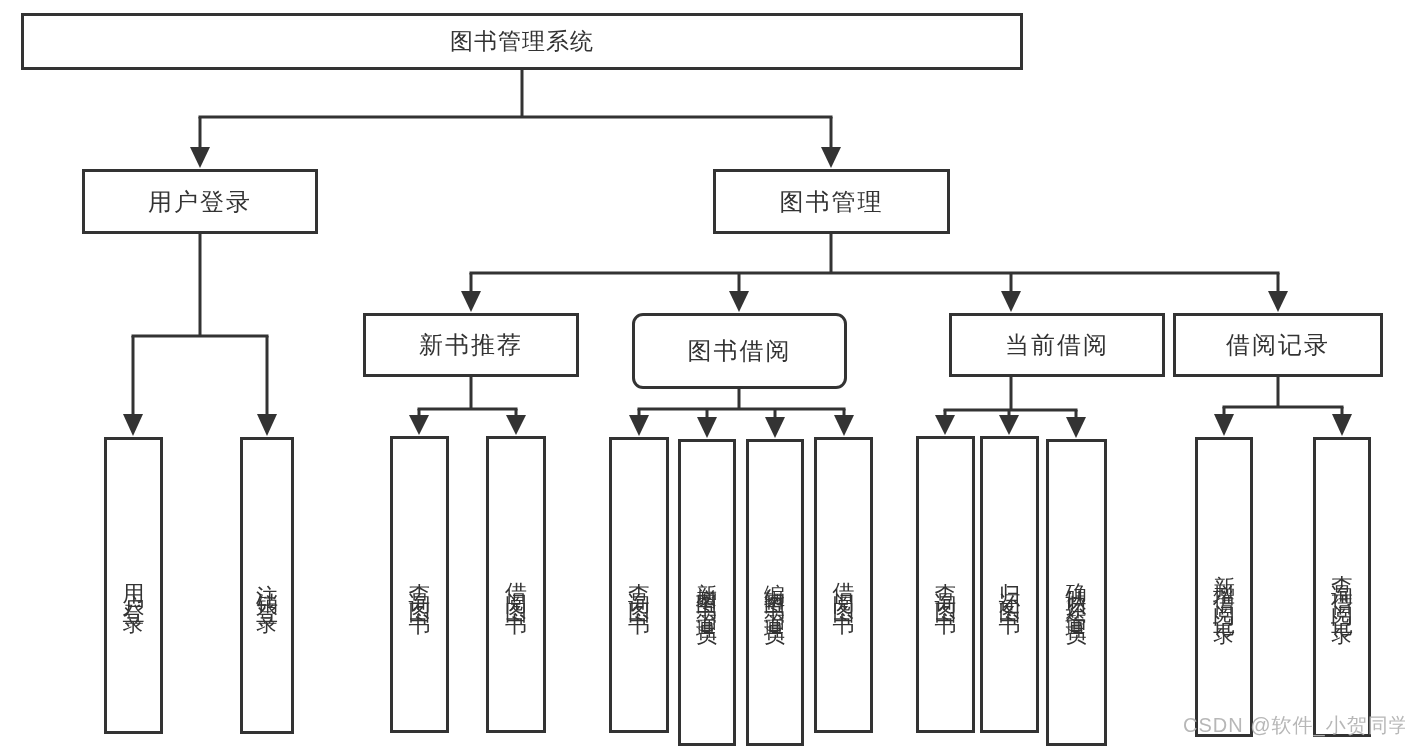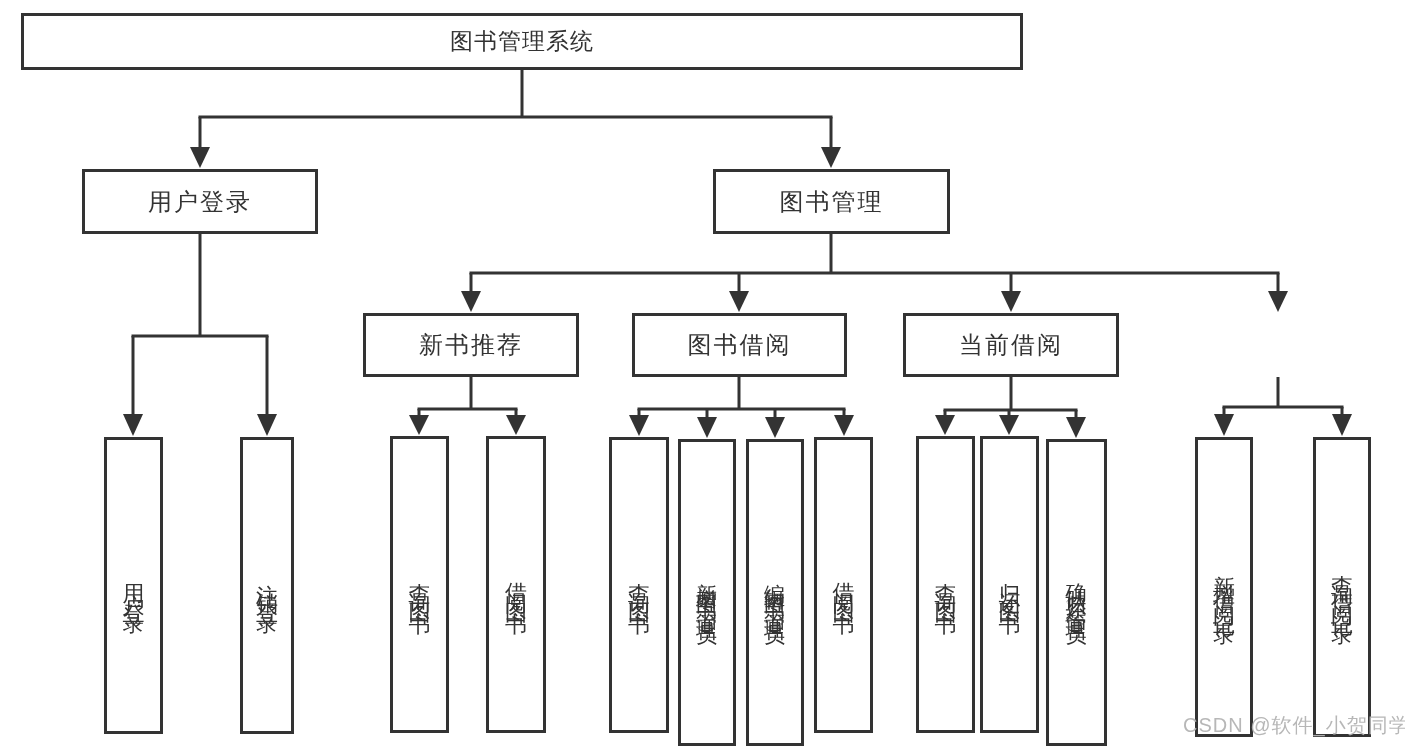--- a/index.html
+++ b/index.html
@@ -102,22 +102,23 @@
       <polygon points="1332,414 1352,414 1342,436" stroke="none"></polygon>
     </g>
   </svg>
 
   <div class="node hbox title-box" style="left:21px;top:13px;width:1002px;height:57px;">图书管理系统</div>
 
   <div class="node hbox" style="left:82px;top:169px;width:236px;height:65px;">用户登录</div>
   <div class="node hbox" style="left:363px;top:313px;width:216px;height:64px;">新书推荐</div>
 
   <div class="node hbox" style="left:713px;top:169px;width:237px;height:65px;">图书管理</div>
-  <div class="node hbox" style="left:632px;top:313px;width:215px;height:64px;">图书借阅</div>
-  <div class="node hbox" style="left:903px;top:313px;width:216px;height:64px;">当前借阅</div>
+  <div class="node hbox" style="left:632px;top:313px;width:215px;height:76px;border-radius:11px;">图书借阅</div>
+  <div class="node hbox" style="left:949px;top:313px;width:216px;height:64px;">当前借阅</div>
+  <div class="node hbox" style="left:1173px;top:313px;width:210px;height:64px;">借阅记录</div>
 
   <div class="node vbox" style="left:104px;top:437px;width:59px;height:297px;">用户登录</div>
   <div class="node vbox" style="left:240px;top:437px;width:54px;height:297px;">注销登录</div>
 
   <div class="node vbox" style="left:390px;top:436px;width:59px;height:297px;">查询图书</div>
   <div class="node vbox" style="left:486px;top:436px;width:60px;height:297px;">借阅图书</div>
 
   <div class="node vbox" style="left:609px;top:437px;width:60px;height:296px;">查询图书</div>
   <div class="node vbox long" style="left:678px;top:439px;width:58px;height:307px;">新增图书（管理员）</div>
   <div class="node vbox long" style="left:746px;top:439px;width:58px;height:307px;">编辑图书（管理员）</div>

